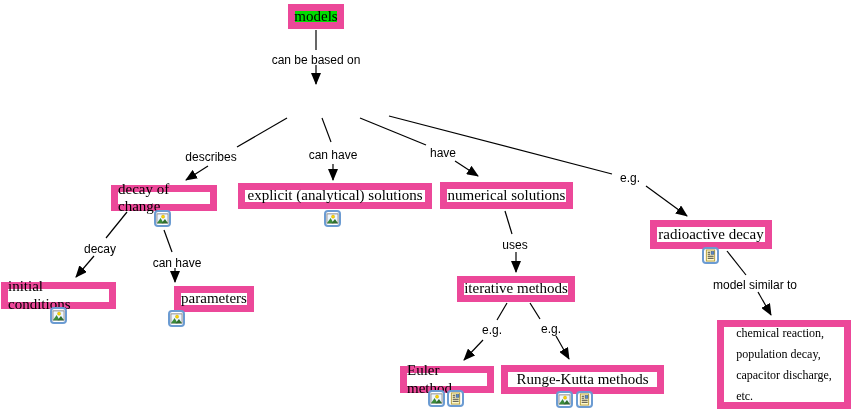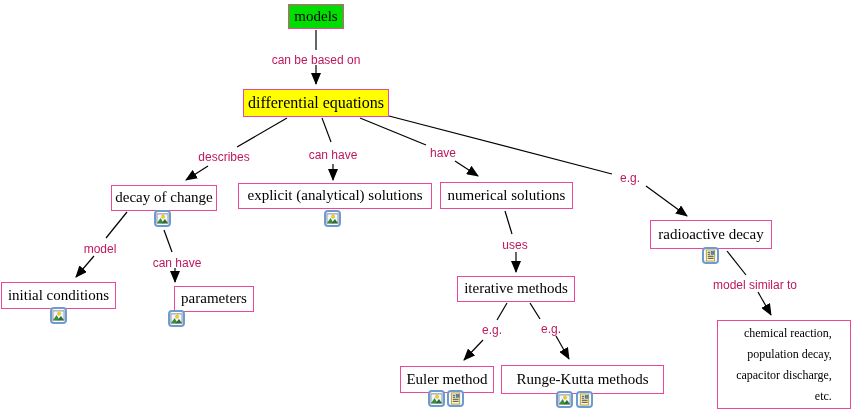--- a/index.html
+++ b/index.html
@@ -3,30 +3,30 @@
 <meta charset="utf-8">
 <style>
   html,body { margin:0; padding:0; background:#ffffff; }
   .canvas {
     position:relative; width:855px; height:415px; background:#ffffff;
     font-family:"Liberation Sans", sans-serif; overflow:hidden;
   }
   svg.edges { position:absolute; left:0; top:0; width:855px; height:415px; }
   .node {
     position:absolute; box-sizing:border-box;
-    border:1px solid #ec4899; background:#fff; color:#000;
+    border:7px solid #ec4899; background:#fff; color:#000;
     font-family:"Liberation Serif", serif; font-size:15px;
     display:flex; align-items:center; justify-content:center;
-    text-align:right; line-height:1.15; cursor:default;
+    text-align:left; line-height:1.15; cursor:default;
   }
   .node.big { font-size:16px; }
   .node.multiline { white-space:pre-line; font-size:12px; line-height:21px; }
   .link-label {
     position:absolute; transform:translateX(-50%);
-    font-size:12px; color:#be185d; white-space:nowrap; cursor:default;
+    font-size:12px; color:#000000; white-space:nowrap; cursor:default;
   }
   .res-icon {
     position:absolute; width:13px; height:13px;
     border:2px solid #6b9bd2; border-radius:4px; background:#fff;
     display:flex; align-items:center; justify-content:center; cursor:pointer;
   }
   .res-icon svg { display:block; }
 </style>
 </head>
 <body>
@@ -61,41 +61,40 @@
       <line x1="94" y1="256" x2="76" y2="277" marker-end="url(#arrow)"></line>
       <line x1="175" y1="268" x2="175" y2="282" marker-end="url(#arrow)"></line>
       <line x1="516" y1="252" x2="516" y2="272" marker-end="url(#arrow)"></line>
       <line x1="483" y1="340" x2="464" y2="360" marker-end="url(#arrow)"></line>
       <line x1="556" y1="336" x2="569" y2="359" marker-end="url(#arrow)"></line>
       <line x1="758" y1="292" x2="771" y2="315" marker-end="url(#arrow)"></line>
     </g>
   </svg>
 
   <div class="node" style="left: 288px; top: 4px; width: 56px; height: 25px; background-color: rgb(0, 221, 0);">models</div>
-  <div class="node big" style="left: 243px; top: 89px; width: 146px; height: 28px; background-color: rgb(255, 255, 0);">differential equations</div>
   <div class="node" style="left:111px; top:185px; width:106px; height:26px;">decay of change</div>
   <div class="node" style="left:238px; top:183px; width:194px; height:26px;">explicit (analytical) solutions</div>
   <div class="node" style="left:440px; top:182px; width:133px; height:27px;">numerical solutions</div>
   <div class="node" style="left:650px; top:220px; width:122px; height:29px;">radioactive decay</div>
   <div class="node" style="left:1px;   top:282px; width:115px; height:27px;">initial conditions</div>
   <div class="node" style="left:138px; top:286px; width:80px;  height:26px;margin-left:36px;">parameters</div>
   <div class="node" style="left:457px; top:276px; width:118px; height:26px;">iterative methods</div>
   <div class="node" style="left:400px; top:366px; width:94px;  height:27px;">Euler method</div>
   <div class="node" style="left:501px; top:365px; width:163px; height:29px;">Runge-Kutta methods</div>
   <div class="node multiline" style="left:717px; top:320px; width:134px; height:89px;">chemical reaction,
 population decay,
 capacitor discharge,
 etc.</div>
 
   <div class="link-label" style="left:316px; top:53px;">can be based on</div>
-  <div class="link-label" style="left:224px; top:150px;">describes</div>
+  <div class="link-label" style="left:211px; top:150px;">describes</div>
   <div class="link-label" style="left:333px; top:148px;">can have</div>
   <div class="link-label" style="left:443px; top:146px;">have</div>
   <div class="link-label" style="left:630px; top:171px;">e.g.</div>
-  <div class="link-label" style="left:100px; top:242px;">model</div>
+  <div class="link-label" style="left:100px; top:242px;">decay</div>
   <div class="link-label" style="left:177px; top:256px;">can have</div>
   <div class="link-label" style="left:515px; top:238px;">uses</div>
   <div class="link-label" style="left:492px; top:323px;">e.g.</div>
   <div class="link-label" style="left:551px; top:322px;">e.g.</div>
   <div class="link-label" style="left:755px; top:278px;">model similar to</div>
 
   <div class="res-icon" style="left:154px; top:210px;">
     <svg width="13" height="13" viewBox="0 0 14 14">
       <rect x="1" y="2" width="12" height="10" fill="#eef6ff" stroke="#888" stroke-width="1"></rect>
       <circle cx="7.6" cy="5" r="1.7" fill="#ffd400" stroke="#c9a500" stroke-width="0.5"></circle>

